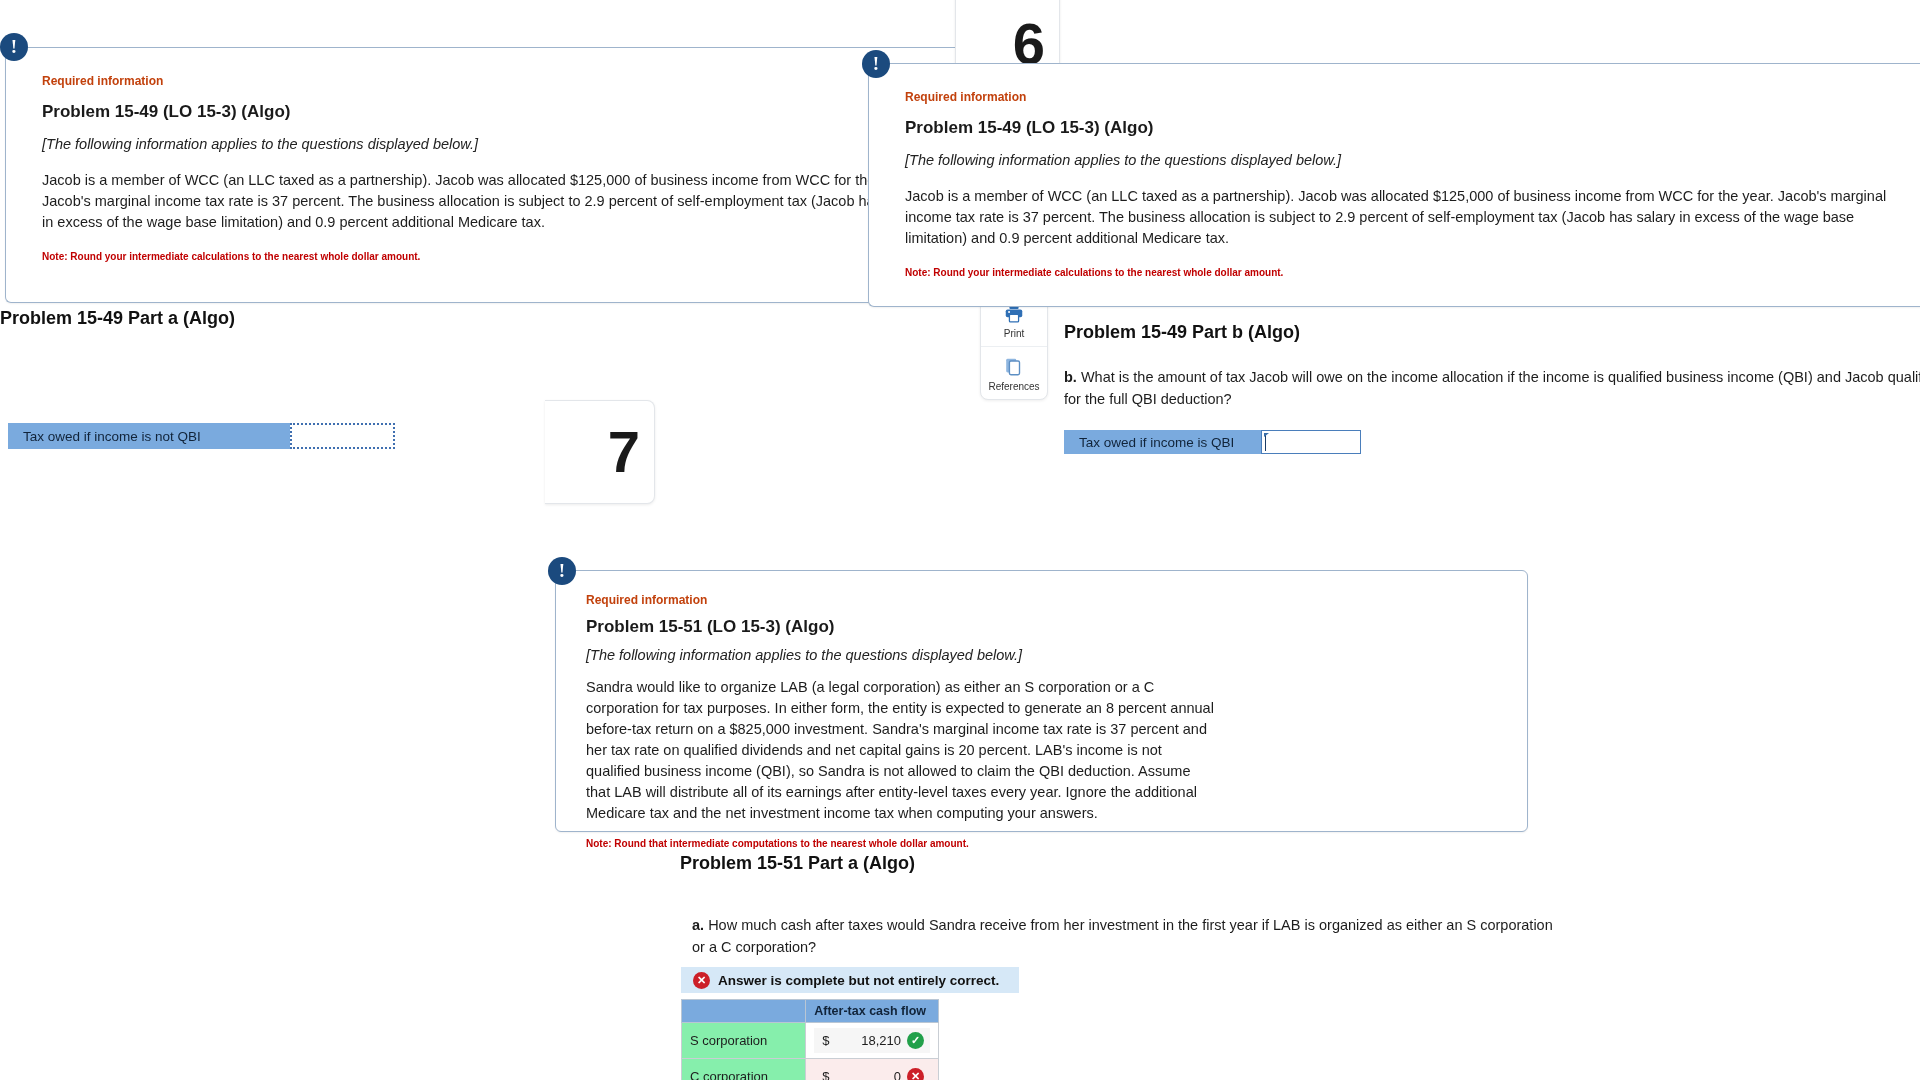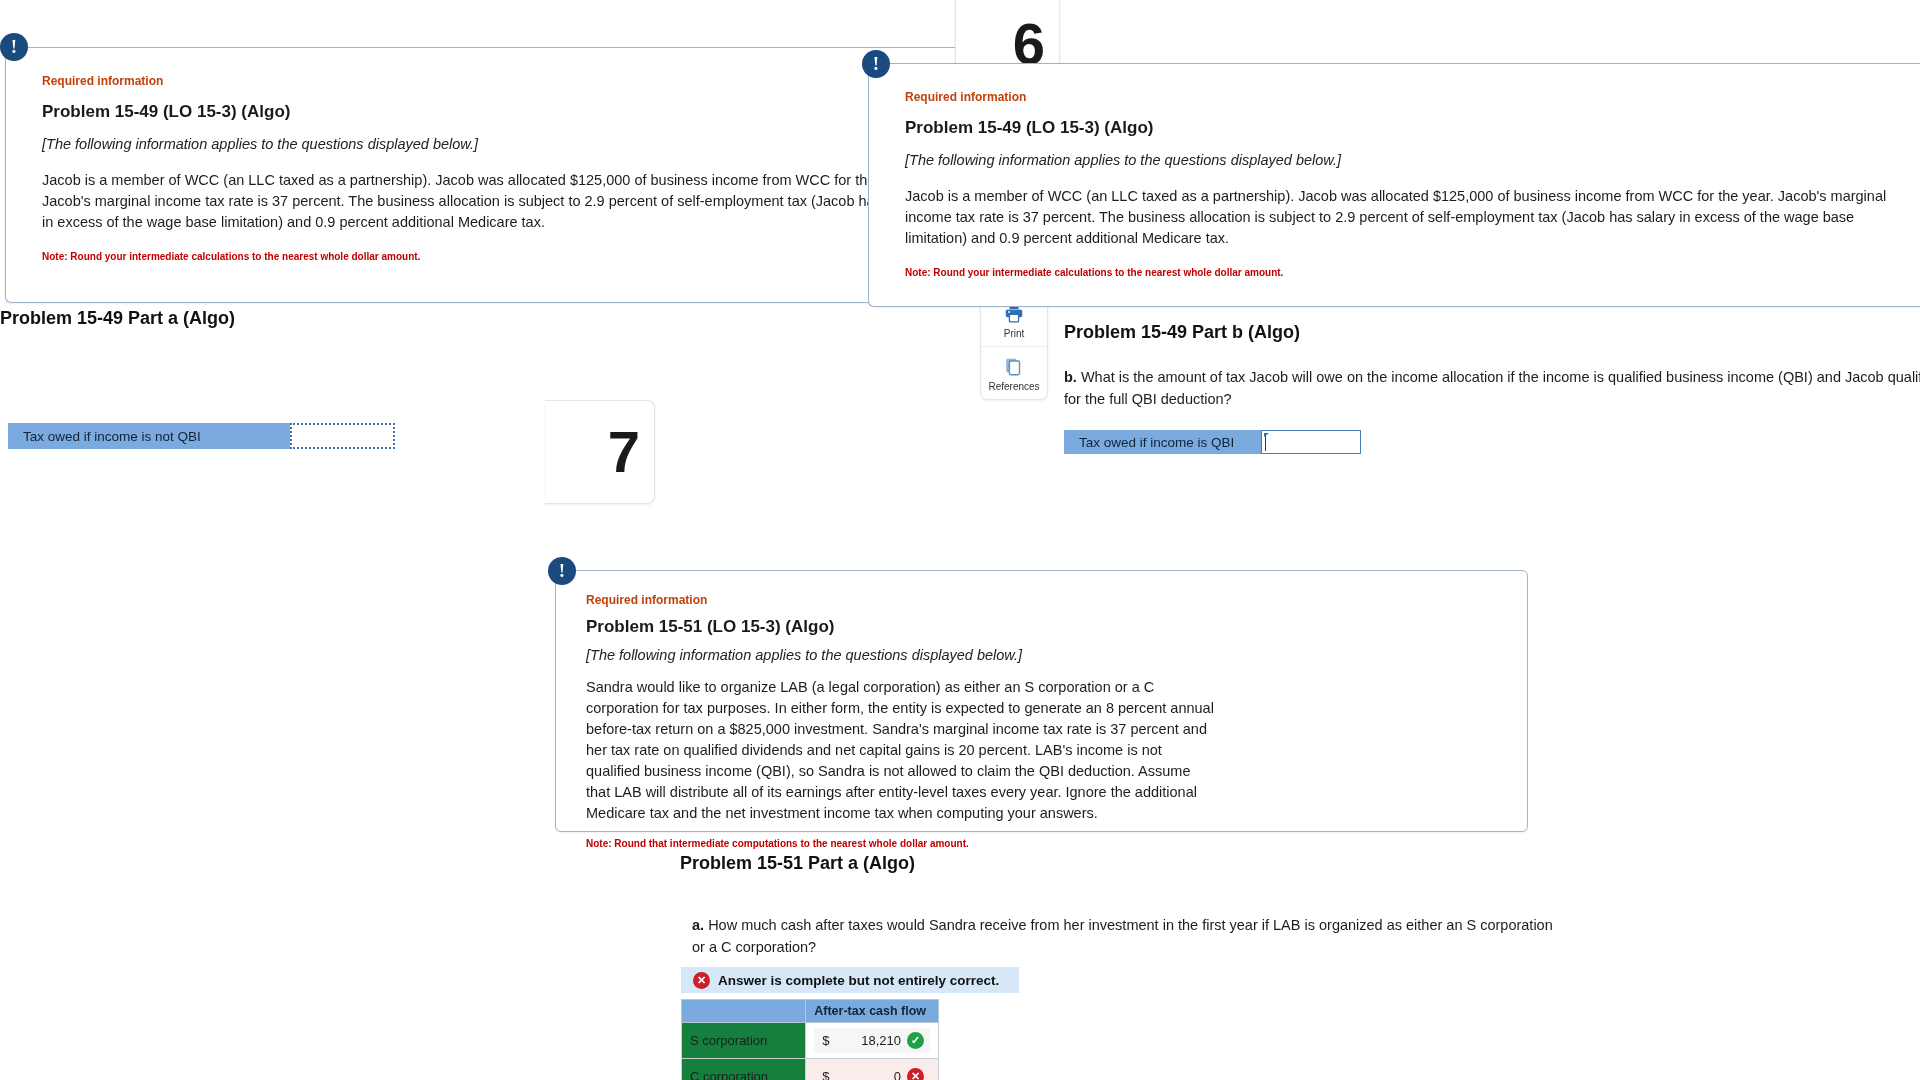--- a/index.html
+++ b/index.html
@@ -216,21 +216,21 @@
     padding: 4px 8px;
     border: 1px solid #b9c6d4;
     font-size: 12.5px;
   }
   table.ans-table th.blank { background:#7aaade; }
   table.ans-table td {
     border: 1px solid #c9ced4;
     padding: 5px 8px;
     height: 20px;
   }
-  td.rowname { width: 103px; padding-left: 14px; background:#15803d; }
+  td.rowname { width: 103px; padding-left: 14px; background:#86efac; }
   td.valcell { width: 110px; padding: 0; }
   .valwrap { display:flex; align-items:center; height:100%; padding: 4px 6px 4px 8px; }
   .valwrap .cur { flex:none; }
   .valwrap .amt { flex:1; text-align:right; padding-right: 6px; }
   td.good-bg .valwrap { background:#f6f6f6; }
   td.bad-bg { background:#fbecec; }
 </style>
 </head>
 <body>
 

